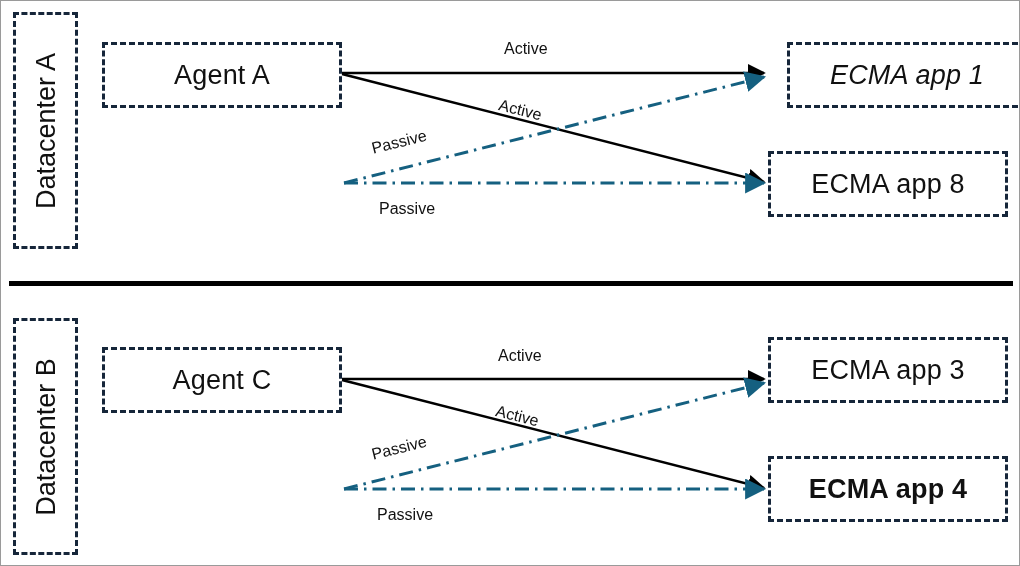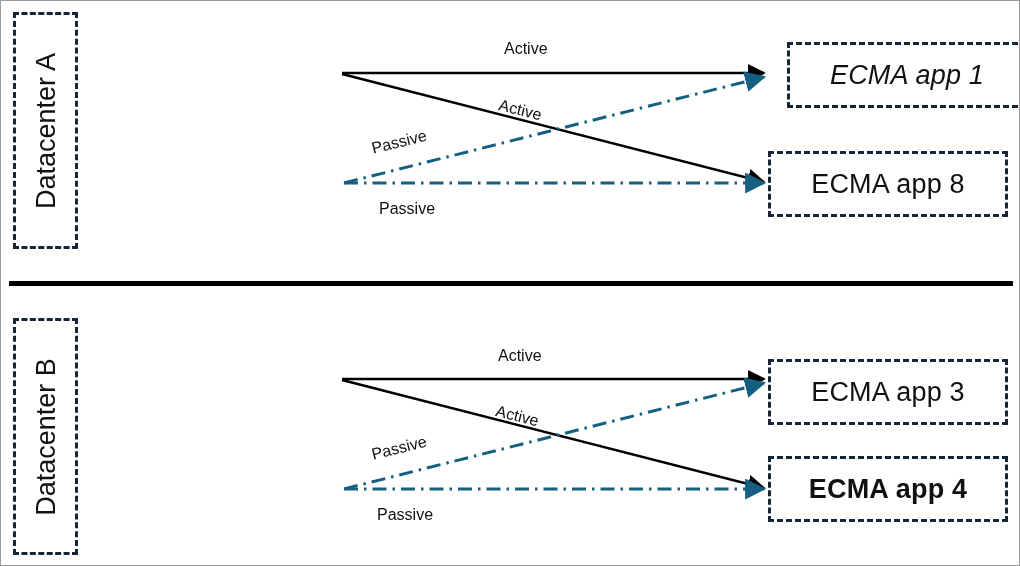--- a/index.html
+++ b/index.html
@@ -105,33 +105,39 @@
   </svg>
 
   <div class="zone-box" style="left:12px; top:11px; width:65px; height:237px;">
     <span class="zone-label">Datacenter A</span>
   </div>
 
   <div class="zone-box" style="left:12px; top:317px; width:65px; height:237px;">
     <span class="zone-label">Datacenter B</span>
   </div>
 
+  <div class="node-box" style="left:101px; top:41px; width:240px; height:66px;">
+    <span class="node-label">Agent A</span>
+  </div>
 
 
+  <div class="node-box" style="left:101px; top:346px; width:240px; height:66px;">
+    <span class="node-label">Agent C</span>
+  </div>
 
 
   <div class="node-box" style="left:786px; top:41px; width:240px; height:66px;font-style:italic;">
     <span class="node-label">ECMA app 1</span>
   </div>
 
   <div class="node-box" style="left:767px; top:150px; width:240px; height:66px;">
     <span class="node-label">ECMA app 8</span>
   </div>
 
-  <div class="node-box" style="left:767px; top:358px; width:240px; height:66px;">
+  <div class="node-box" style="left:767px; top:336px; width:240px; height:66px;">
     <span class="node-label">ECMA app 3</span>
   </div>
 
   <div class="node-box" style="left:767px; top:455px; width:240px; height:66px;font-weight:bold;">
     <span class="node-label">ECMA app 4</span>
   </div>
 
   <div class="divider" style="left:8px; top:280px; width:1004px; height:5px;"></div>
 
   <div class="edge-label" style="left:503px; top:40px;">

